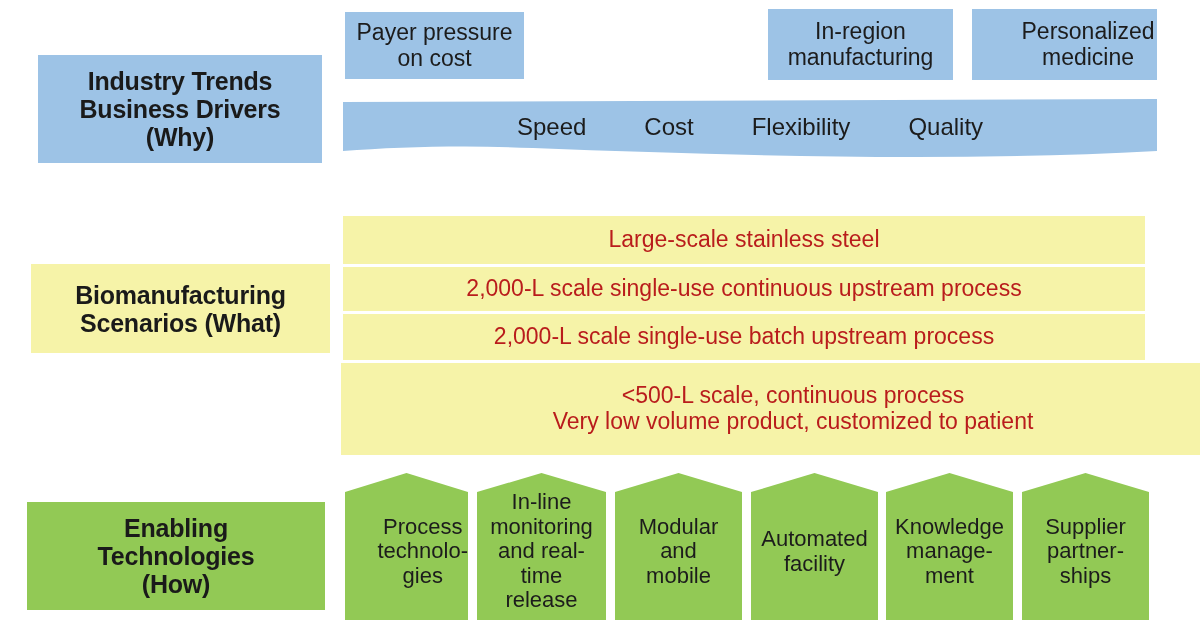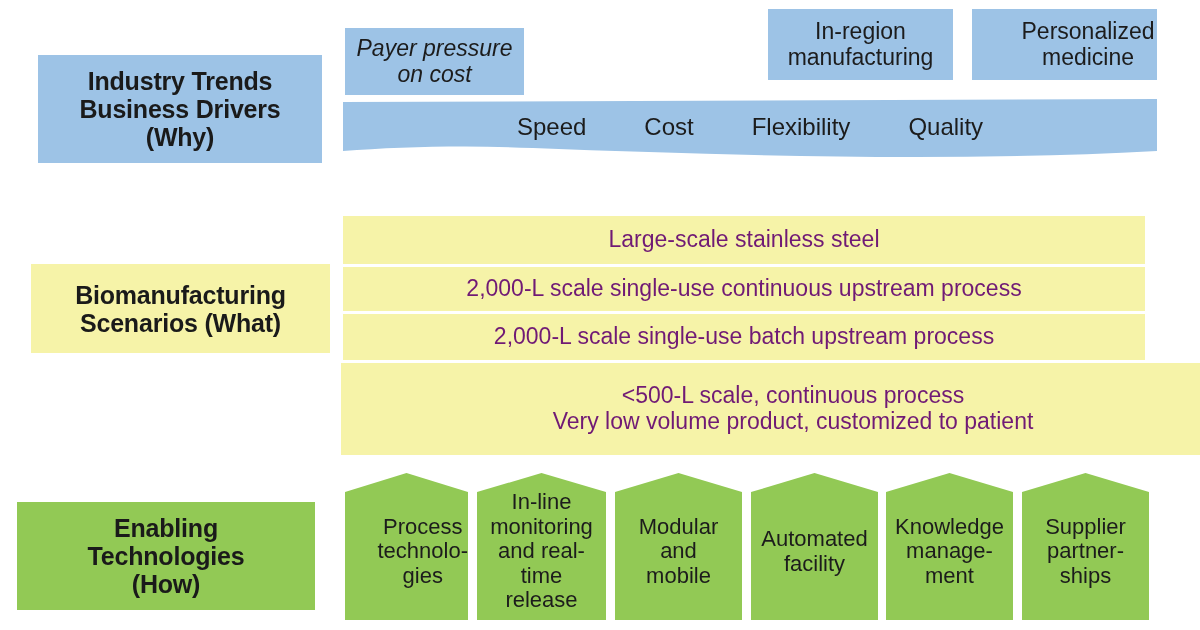--- a/index.html
+++ b/index.html
@@ -75,21 +75,21 @@
     gap: 58px;
     font-size: 24px;
     color: #1c1c1c;
     pointer-events: none;
   }
   .ribbon-item { pointer-events: auto; }
 
   
   .scenario {
     font-size: 23px;
-    color: #701a75;
+    color: #b91c1c;
   }
 
   
   .tech {
     position: absolute;
     box-sizing: border-box;
     display: flex;
     align-items: center;
     justify-content: center;
     text-align: center;
@@ -106,21 +106,21 @@
 <body>
 
 <div id="canvas">
 
   <div class="box blue tier-label" style="left:38px; top:55px; width:284px; height:108px;">
     <span class="lbl-txt">Industry Trends
 Business Drivers
 (Why)</span>
   </div>
 
-  <div class="box blue driver" style="left:345px; top:28px; width:179px; height:67px;font-style:italic;">
+  <div class="box blue driver" style="left:345px; top:12px; width:179px; height:67px;">
     <span class="item-txt">Payer pressure
 on cost</span>
   </div>
 
 
   <div class="box blue driver" style="left:768px; top:9px; width:185px; height:71px;">
     <span class="item-txt">In-region
 manufacturing</span>
   </div>
 
@@ -156,21 +156,21 @@
 
   <div class="box yellow scenario" style="left:343px; top:314px; width:802px; height:46px;">
     <span class="item-txt">2,000-L scale single-use batch upstream process</span>
   </div>
 
   <div class="box yellow scenario" style="left:341px; top:363px; width:904px; height:92px;align-items:center;">
     <span class="item-txt">&lt;500-L scale, continuous process
 Very low volume product, customized to patient</span>
   </div>
 
-  <div class="box green tier-label" style="left:17px; top:502px; width:298px; height:108px;">
+  <div class="box green tier-label" style="left:27px; top:502px; width:298px; height:108px;">
     <span class="lbl-txt">Enabling
 Technologies
 (How)</span>
   </div>
 
   <div class="tech" style="left:345px; top:473px; width:123px; height:147px;justify-content:flex-end;">
     <span class="item-txt">Process
 technolo-
 gies</span>
   </div>

